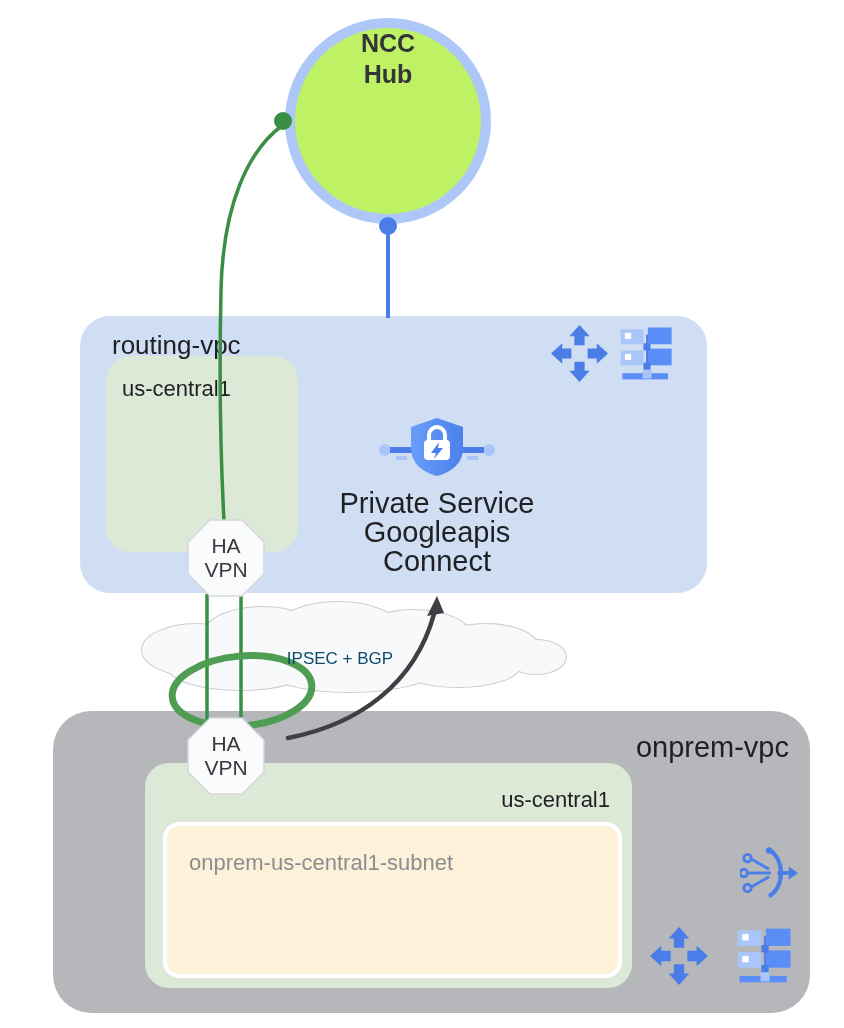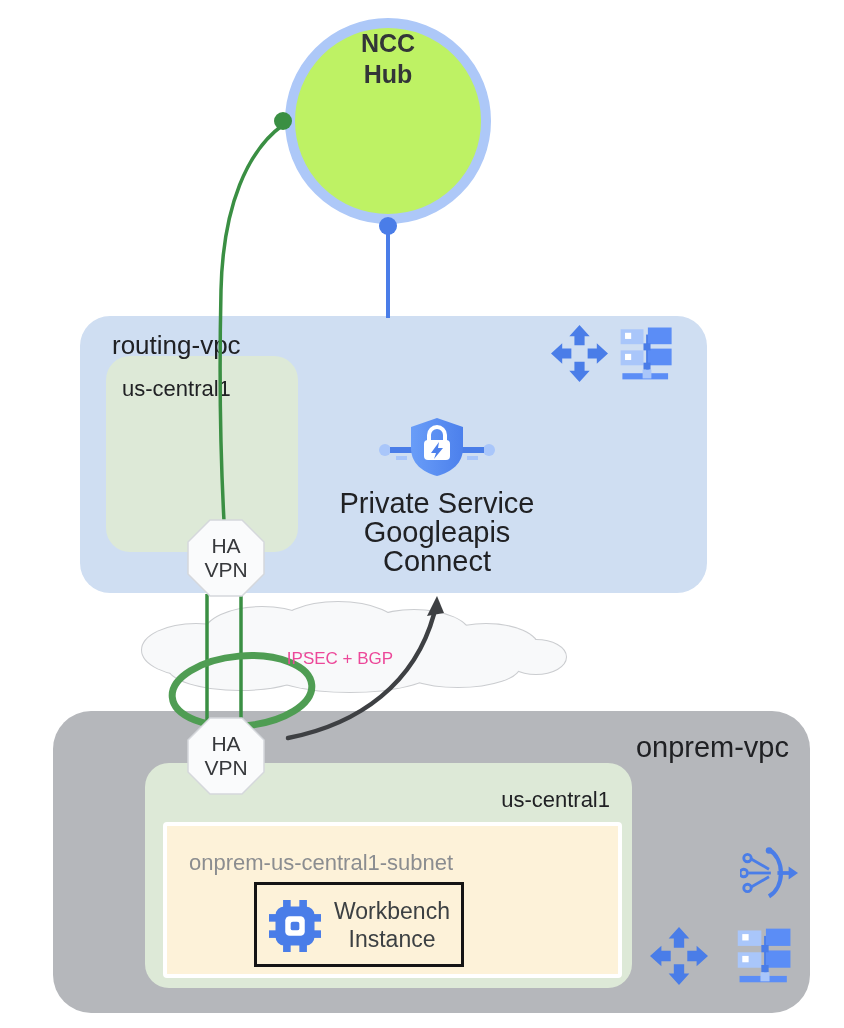--- a/index.html
+++ b/index.html
@@ -23,31 +23,31 @@
   .routing-label{left:112px;top:330px;font-size:26px;}
   .routing-region{left:106px;top:356px;width:192px;height:196px;background:var(--region-bg);border-radius:24px;}
   .routing-region-label{left:16px;top:20px;font-size:22px;}
 
   
   .onprem-box{left:53px;top:711px;width:757px;height:302px;background:var(--onprem-bg);border-radius:38px;}
   .onprem-label{right:21px;top:20px;font-size:29px;}
   .onprem-region{left:92px;top:52px;width:487px;height:225px;background:var(--region-bg);border-radius:24px;}
   .onprem-region-label{right:22px;top:24px;font-size:22px;}
   .subnet-box{left:18px;top:59px;width:459px;height:156px;background:var(--subnet-bg);
-              border:4px solid #fff;border-radius:4px;box-sizing:border-box;}
+              border:4px solid #fff;border-radius:16px;box-sizing:border-box;}
   .subnet-label{left:22px;top:24px;font-size:22px;color:var(--subnet-label-gray);}
   .workbench-box{left:87px;top:56px;width:210px;height:85px;border:3px solid #141414;box-sizing:border-box;background:transparent;}
   .workbench-text{left:66px;top:12px;width:138px;font-size:23px;line-height:28px;text-align:center;color:#3c4043;}
 
   
   .psc-icon{left:377px;top:414px;}
   .psc-text{left:337px;top:489px;width:200px;text-align:center;font-size:29px;line-height:29px;}
 
   
-  .tunnel-label{left:270px;top:649px;width:140px;text-align:center;font-size:17px;color:#ec4899;z-index:15;}
+  .tunnel-label{left:270px;top:649px;width:140px;text-align:center;font-size:17px;color:#0c4a6e;z-index:15;}
 
   
   .havpn{width:78px;height:78px;z-index:30;}
   .havpn svg{position:absolute;left:0;top:0;}
   .havpn-text{position:absolute;left:0;top:0;width:78px;height:78px;display:flex;flex-direction:column;
               align-items:center;justify-content:center;font-size:21px;line-height:24px;color:#37393c;text-align:right;}
   .havpn-top{left:187px;top:519px;}
   .havpn-bottom{left:187px;top:717px;}
   .oct{fill:#fafbfc;stroke:#d5d8dc;stroke-width:1.5;}
 
@@ -125,39 +125,20 @@
     <div>Googleapis</div>
     <div>Connect</div>
   </div>
 
   <div class="abs onprem-box">
     <span class="abs onprem-label">onprem-vpc</span>
     <div class="abs onprem-region">
       <span class="abs onprem-region-label">us-central1</span>
       <div class="abs subnet-box">
         <span class="abs subnet-label">onprem-us-central1-subnet</span>
-        <div class="abs workbench-box">
-          <svg class="abs" style="left:12px;top:15px;" width="52" height="52" viewBox="0 0 48 48">
-            <rect class="ic-main" x="13" y="0" width="7" height="9"></rect>
-              <rect class="ic-main" x="28" y="0" width="7" height="9"></rect>
-            <rect class="ic-main" x="13" y="39" width="7" height="9"></rect>
-              <rect class="ic-main" x="28" y="39" width="7" height="9"></rect>
-            <rect class="ic-main" x="0" y="13" width="9" height="7"></rect>
-              <rect class="ic-main" x="0" y="28" width="9" height="7"></rect>
-            <rect class="ic-main" x="39" y="13" width="9" height="7"></rect>
-              <rect class="ic-main" x="39" y="28" width="9" height="7"></rect>
-            <rect class="ic-main" x="6" y="6" width="36" height="36" rx="8"></rect>
-            <rect class="ic-white" x="15" y="15" width="18" height="18" rx="4"></rect>
-            <rect class="ic-main" x="20" y="20" width="8" height="8" rx="2"></rect>
-          </svg>
-          <div class="abs workbench-text">
-            <div>Workbench</div>
-            <div>Instance</div>
-          </div>
-        </div>
       </div>
     </div>
 
     <svg class="abs" style="left:687px;top:135px;" width="58" height="54" viewBox="0 0 62 54">
       <circle class="ic-stroke" style="stroke-width:3;" cx="8" cy="11" r="4"></circle>
       <circle class="ic-stroke" style="stroke-width:3;" cx="4" cy="27" r="4"></circle>
       <circle class="ic-stroke" style="stroke-width:3;" cx="8" cy="43" r="4"></circle>
       <line class="ic-stroke" style="stroke-width:3;" x1="12" y1="12" x2="31" y2="23"></line>
       <line class="ic-stroke" style="stroke-width:3;" x1="9" y1="27" x2="33" y2="27"></line>
       <line class="ic-stroke" style="stroke-width:3;" x1="12" y1="42" x2="31" y2="31"></line>

